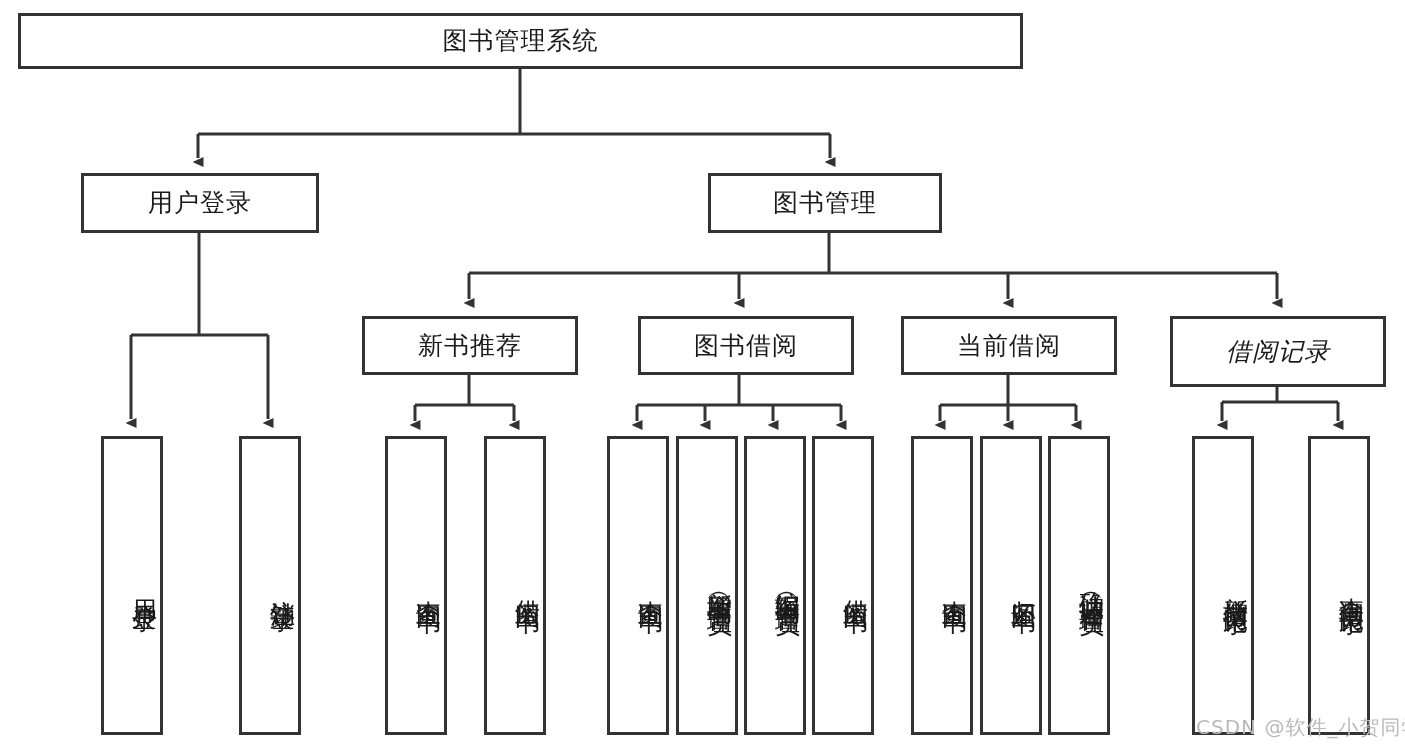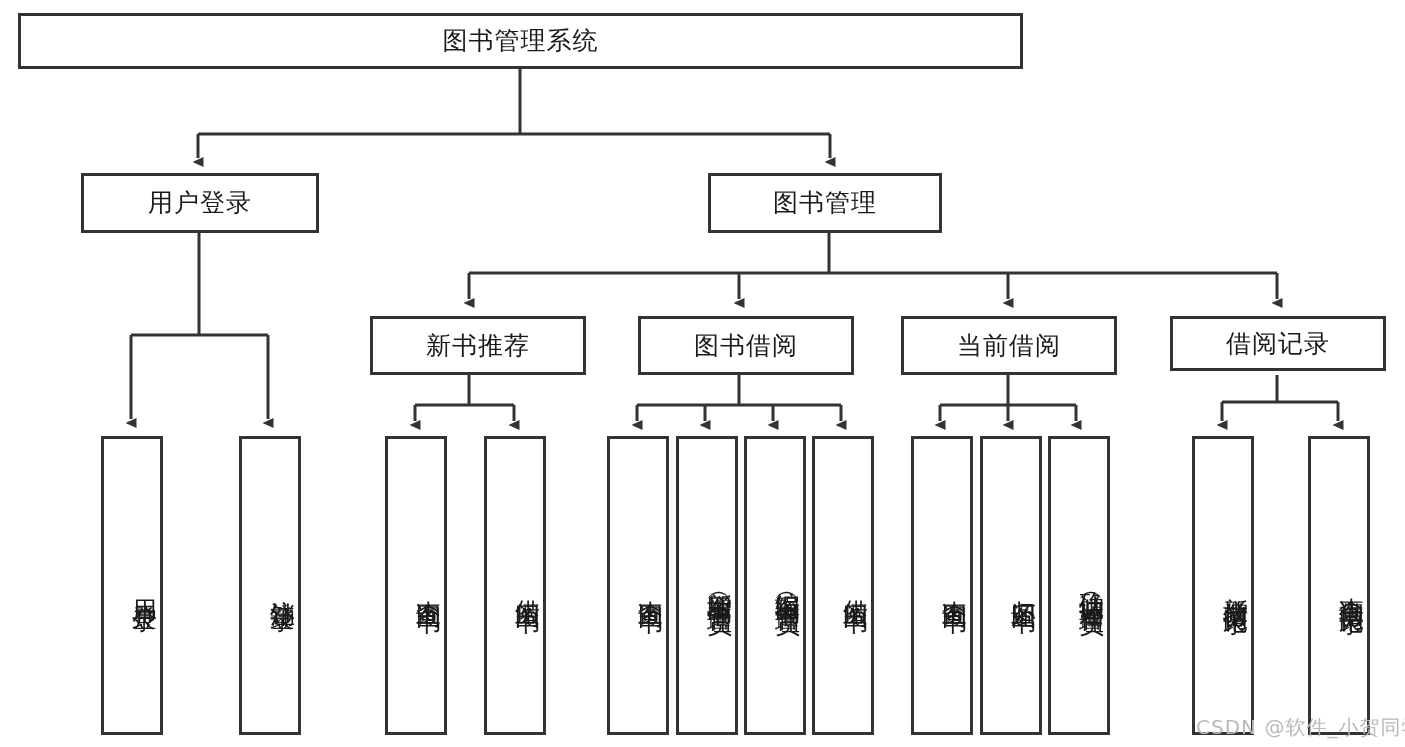--- a/index.html
+++ b/index.html
@@ -125,30 +125,30 @@
     <span>图书管理系统</span>
   </div>
 
   <div class="node horiz" style="left:81px; top:173px; width:238px; height:60px;">
     <span>用户登录</span>
   </div>
   <div class="node horiz" style="left:708px; top:173px; width:234px; height:60px;">
     <span>图书管理</span>
   </div>
 
-  <div class="node horiz" style="left:362px; top:316px; width:216px; height:59px;margin-left:8px;">
+  <div class="node horiz" style="left:362px; top:316px; width:216px; height:59px;">
     <span>新书推荐</span>
   </div>
   <div class="node horiz" style="left:638px; top:316px; width:216px; height:59px;">
     <span>图书借阅</span>
   </div>
   <div class="node horiz" style="left:901px; top:316px; width:216px; height:59px;align-items:center;">
     <span>当前借阅</span>
   </div>
-  <div class="node horiz" style="left:1170px; top:316px; width:216px; height:55px;">
+  <div class="node horiz" style="left:1170px; top:316px; width:216px; height:71px;font-style:italic;">
     <span>借阅记录</span>
   </div>
 
   <div class="node vert" style="left:101px; top:436px; width:62px; height:299px;">
     <span>用户登录</span>
   </div>
   <div class="node vert" style="left:239px; top:436px; width:62px; height:299px;">
     <span>注销登录</span>
   </div>
 

